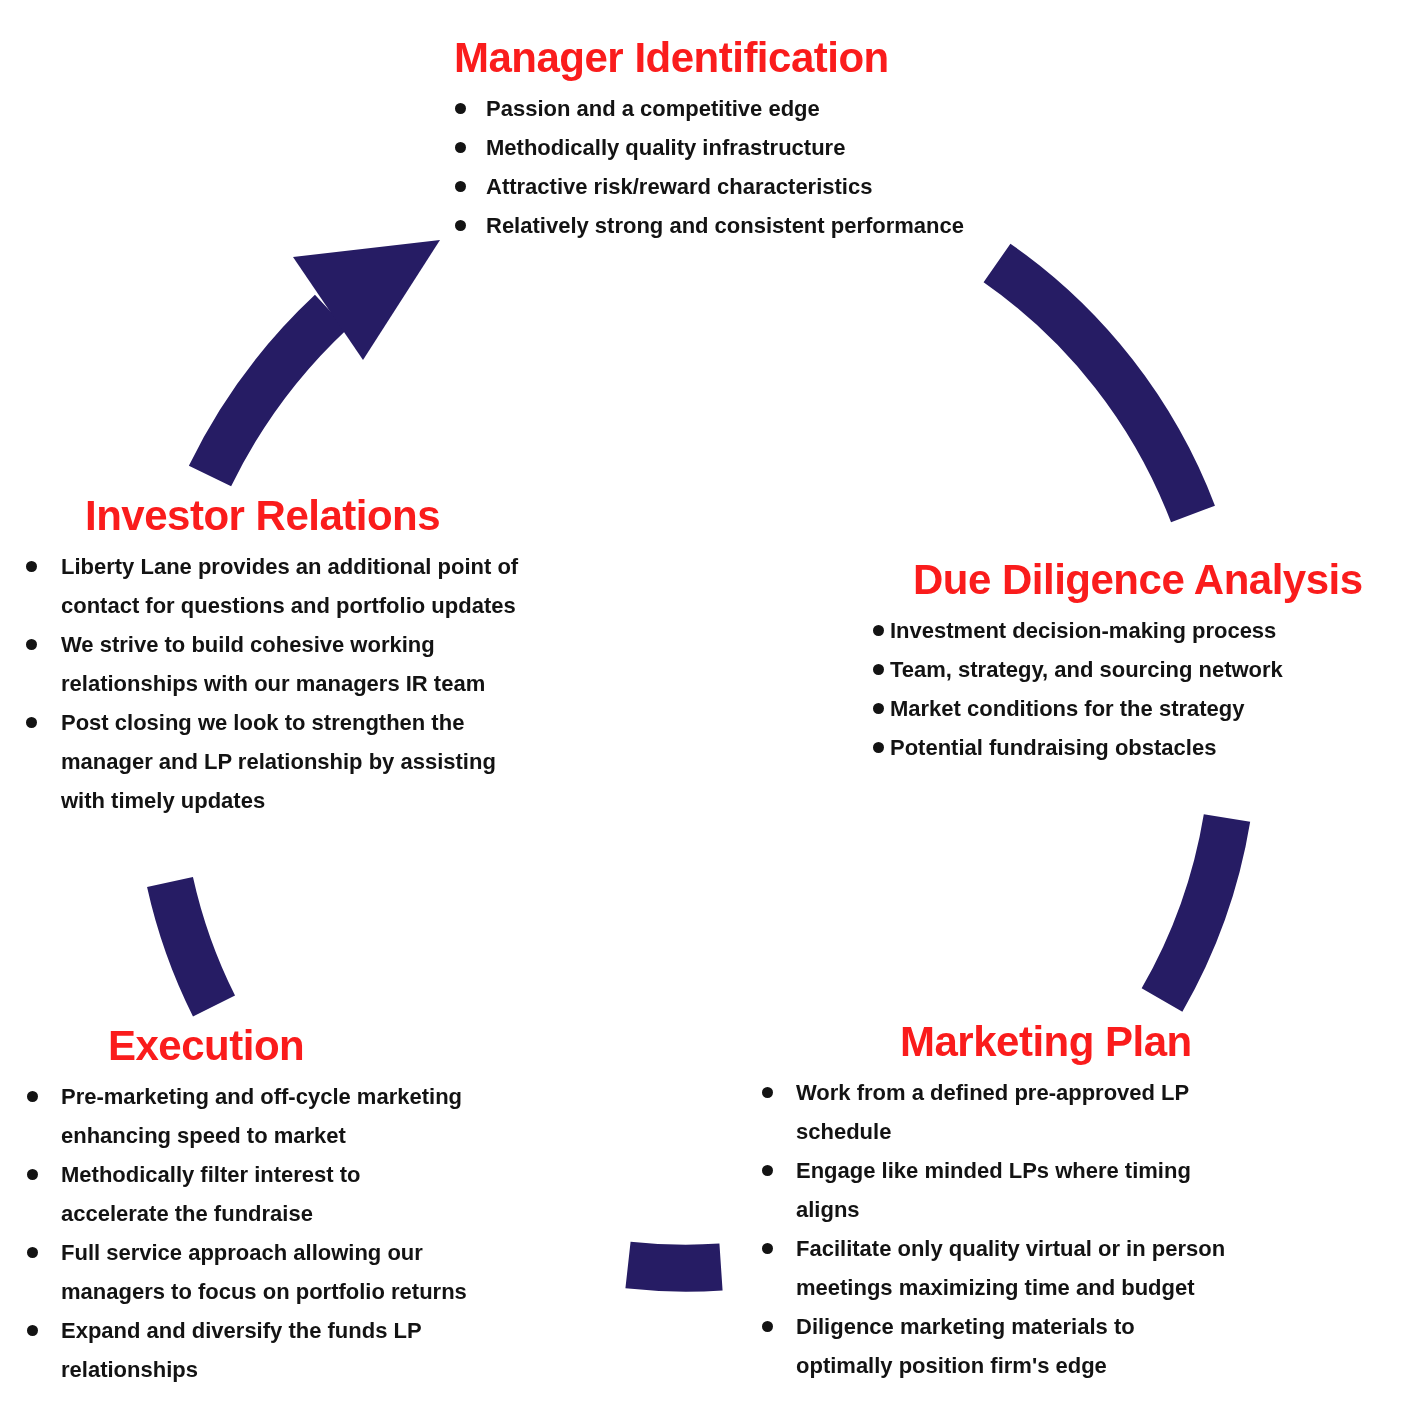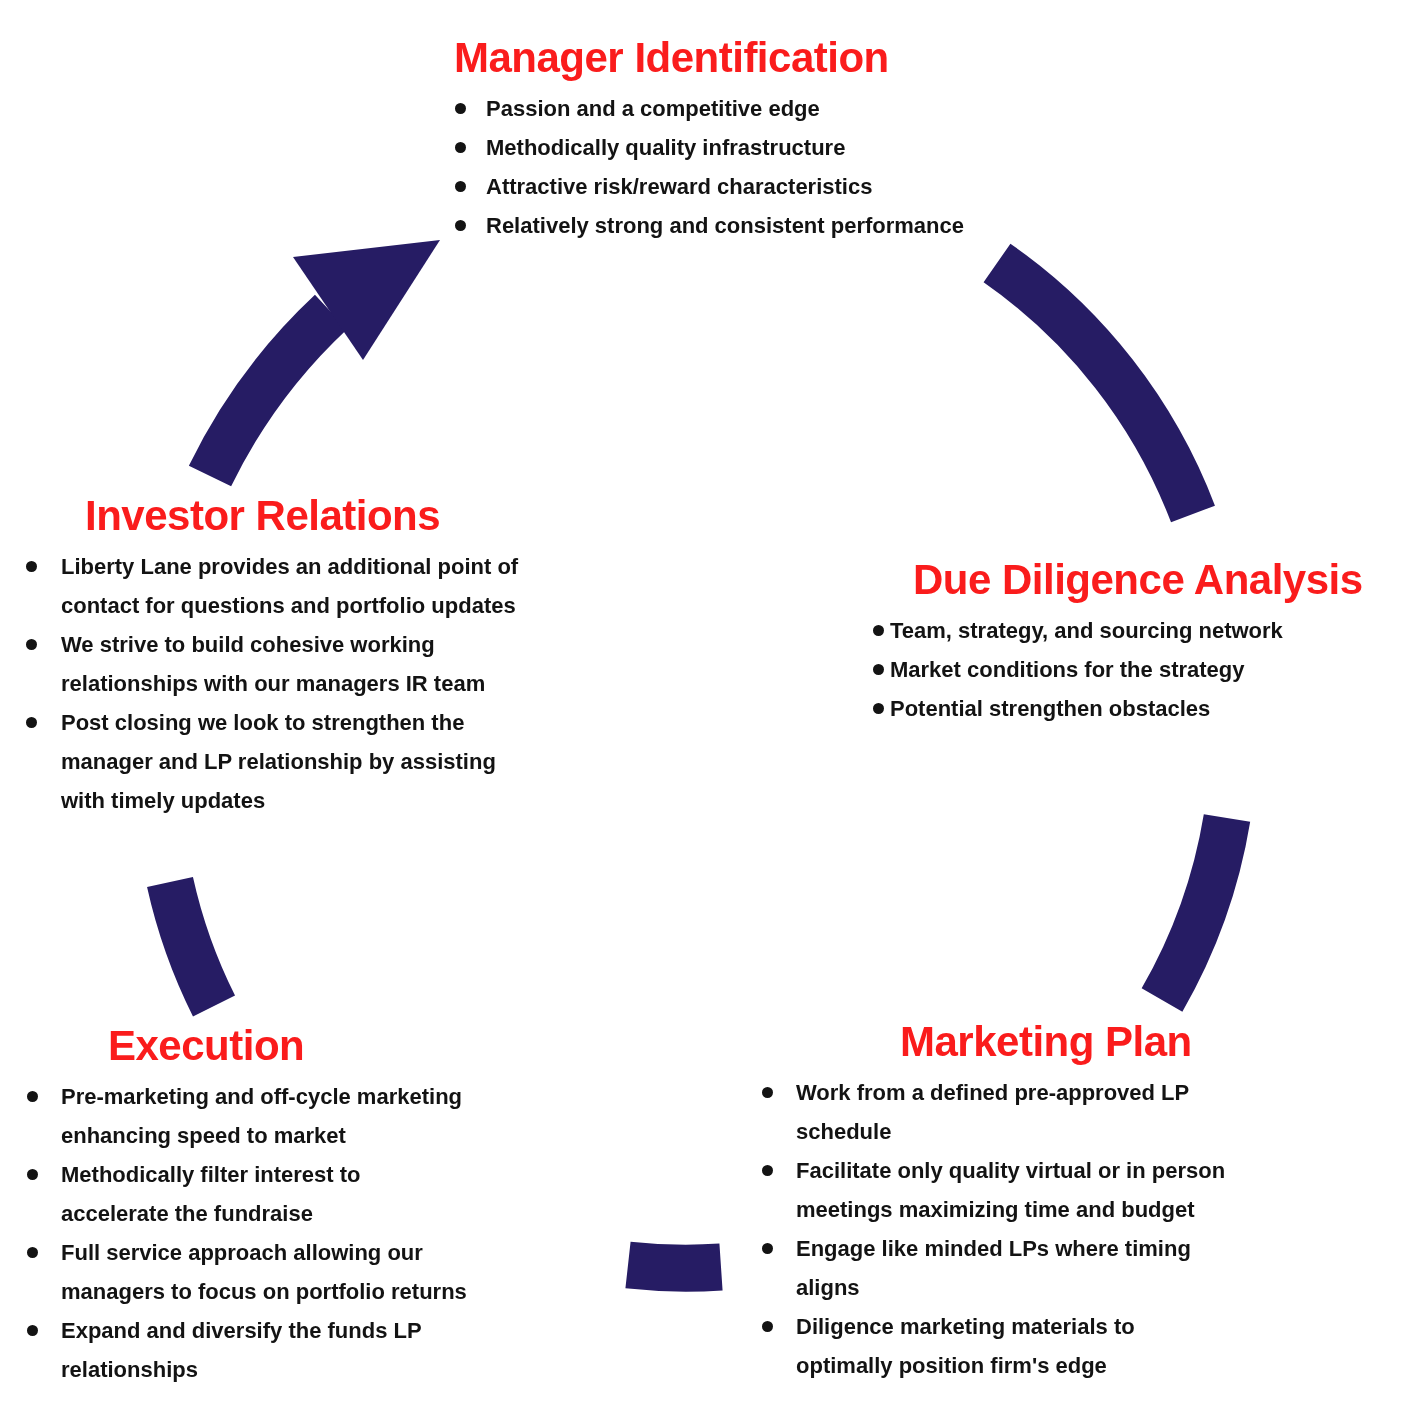--- a/index.html
+++ b/index.html
@@ -129,35 +129,36 @@
 relationships with our managers IR team</li>
         <li>Post closing we look to strengthen the
 manager and LP relationship by assisting
 with timely updates</li>
       </ul>
   </section>
 
   <section class="node node-duediligence">
     <h2>Due Diligence Analysis</h2>
     <ul>
+        <li>Investment decision-making process</li>
         <li>Team, strategy, and sourcing network</li>
         <li>Market conditions for the strategy</li>
-        <li>Potential strengthen obstacles</li>
+        <li>Potential fundraising obstacles</li>
       </ul>
   </section>
 
   <section class="node node-marketing">
     <h2>Marketing Plan</h2>
     <ul>
         <li>Work from a defined pre-approved LP
 schedule</li>
+        <li>Engage like minded LPs where timing
+aligns</li>
         <li>Facilitate only quality virtual or in person
 meetings maximizing time and budget</li>
-        <li>Engage like minded LPs where timing
-aligns</li>
         <li>Diligence marketing materials to
 optimally position firm's edge</li>
       </ul>
   </section>
 
   <section class="node node-execution">
     <h2>Execution</h2>
     <ul>
         <li>Pre-marketing and off-cycle marketing
 enhancing speed to market</li>

